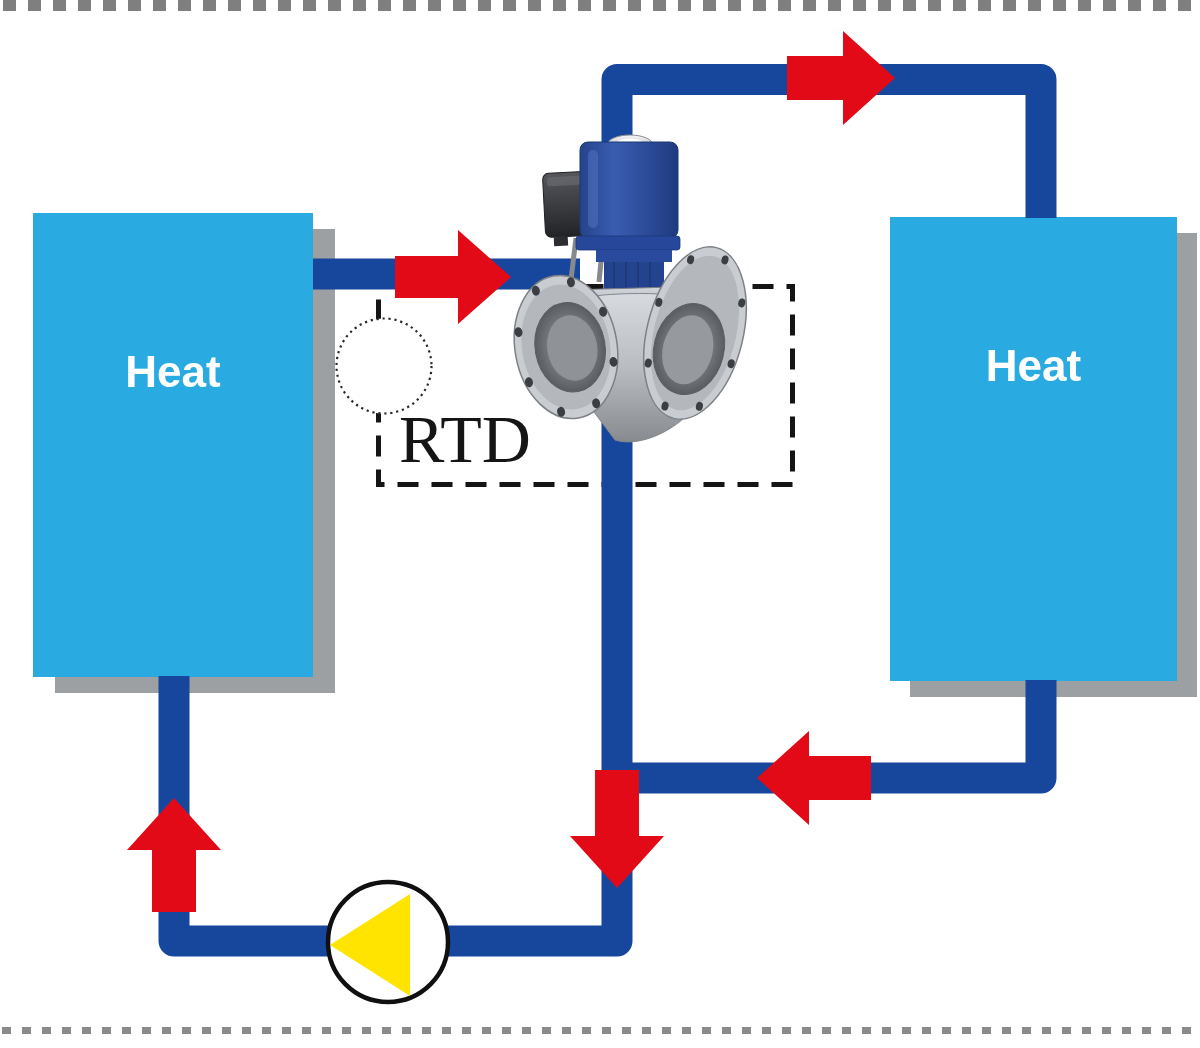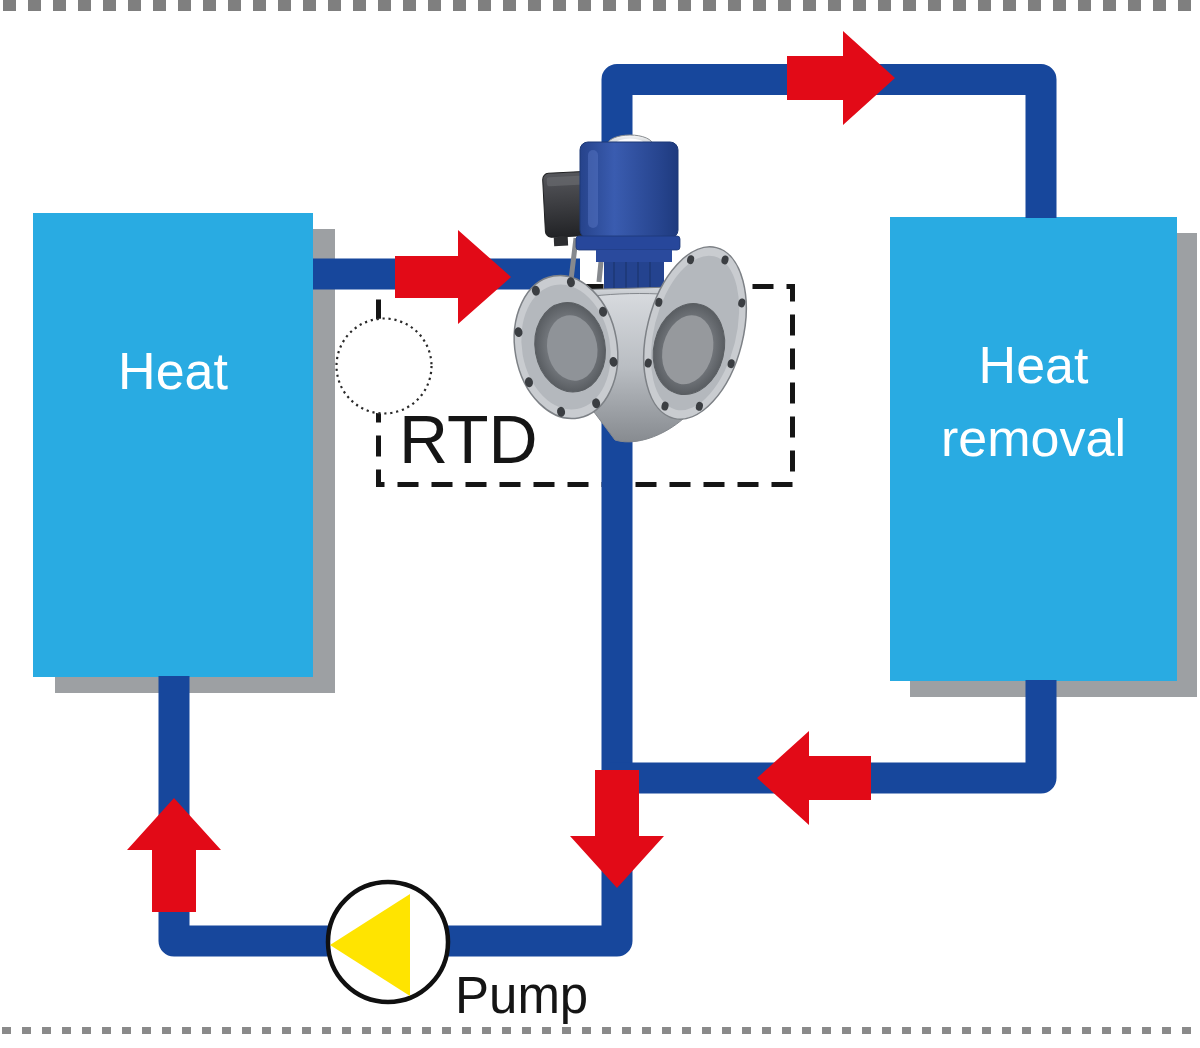--- a/index.html
+++ b/index.html
@@ -11,33 +11,33 @@
   .border-top{top:0;height:11px;
     background:repeating-linear-gradient(90deg,var(--border-gray) 0 13px,transparent 13px 25px);
     background-position:28px 0;}
   .border-bottom{top:1027px;height:7px;
     background:repeating-linear-gradient(90deg,var(--border-gray2) 0 9px,transparent 9px 20px);
     background-position:2px 0;}
   .box-shadow{position:absolute;background:var(--box-shadow);}
   .shadow-load{left:55px;top:229px;width:280px;height:464px;}
   .shadow-removal{left:910px;top:233px;width:287px;height:464px;}
   .cyanbox{position:absolute;background:var(--box-cyan);color:var(--text-white);
-    text-align:center;font-size:52px;line-height:73px;font-weight:400;}
+    text-align:center;font-size:44px;line-height:73px;font-weight:700;}
   .box-load{left:33px;top:213px;width:280px;height:464px;}
   .box-removal{left:890px;top:217px;width:287px;height:464px;}
   .box-load .lbl{margin-top:122px;}
   .box-removal .lbl{margin-top:112px;}
   .overlay{position:absolute;left:0;top:0;width:1200px;height:1048px;pointer-events:none;}
   .pipe{fill:none;stroke:var(--pipe-blue);stroke-width:31;stroke-linejoin:round;stroke-linecap:butt;}
   .arrow{fill:var(--arrow-red);}
   .rtd-box{fill:none;stroke:#151515;stroke-width:5;stroke-dasharray:21 13;}
   .rtd-circ{fill:#ffffff;stroke:#2a2a2a;stroke-width:2.2;stroke-dasharray:2.2 3.8;}
   .pump-ring{fill:#ffffff;stroke:#101010;stroke-width:4.5;}
   .pump-tri{fill:var(--pump-yellow);}
-  .txt{position:absolute;color:var(--text-black);font-weight:400;}
+  .txt{position:absolute;color:var(--text-black);font-weight:400;font-family:Liberation Serif, serif;}
   .txt-rtd{left:399px;top:400px;font-size:68px;}
   .txt-pump{left:455px;top:966px;font-size:51px;}
 </style>
 </head>
 <body>
 
 <div class="stage">
 
   <div class="border-dashed border-top"></div>
   <div class="border-dashed border-bottom"></div>
@@ -47,21 +47,20 @@
 
   <div class="cyanbox box-load">
     <div class="lbl">
       <div>Heat</div>
     </div>
   </div>
 
   <div class="cyanbox box-removal">
     <div class="lbl">
       <div>Heat</div>
-      <div>removal</div>
     </div>
   </div>
 
   <svg class="overlay" viewBox="0 0 1200 1048" xmlns="http://www.w3.org/2000/svg">
     <defs>
       <linearGradient id="gBlue" x1="0" y1="0" x2="1" y2="0">
         <stop offset="0" stop-color="#26438b"></stop>
           <stop offset="0.35" stop-color="#3a5cb0"></stop>
         <stop offset="0.8" stop-color="#27458f"></stop>
           <stop offset="1" stop-color="#1e3a7e"></stop>
@@ -171,15 +170,14 @@
     <g>
       <path class="arrow" d="M 395 256 H 458 V 230 L 511 277 L 458 324 V 298 H 395 Z"></path>
       <path class="arrow" d="M 787 56 H 843 V 31 L 895 78 L 843 125 V 100 H 787 Z"></path>
       <path class="arrow" d="M 871 756 H 809 V 731 L 757 778 L 809 825 V 800 H 871 Z"></path>
       <path class="arrow" d="M 595 770 V 836 H 570 L 617 888 L 664 836 H 639 V 770 Z"></path>
       <path class="arrow" d="M 152 912 V 850 H 127 L 174 798 L 221 850 H 196 V 912 Z"></path>
     </g>
   </svg>
 
   <div class="txt txt-rtd">RTD</div>
-  <div class="txt txt-pump">Pump</div>
 
 </div>
 
 </body></html>

